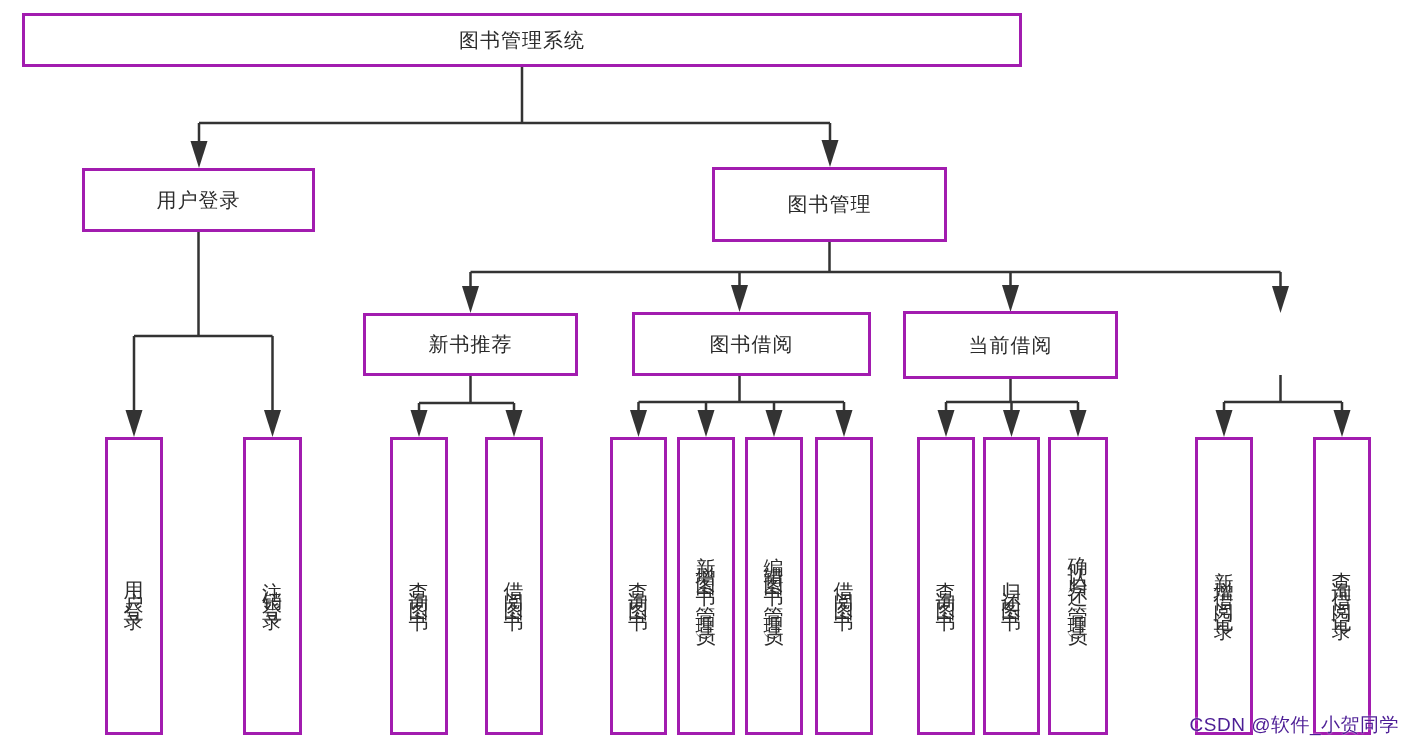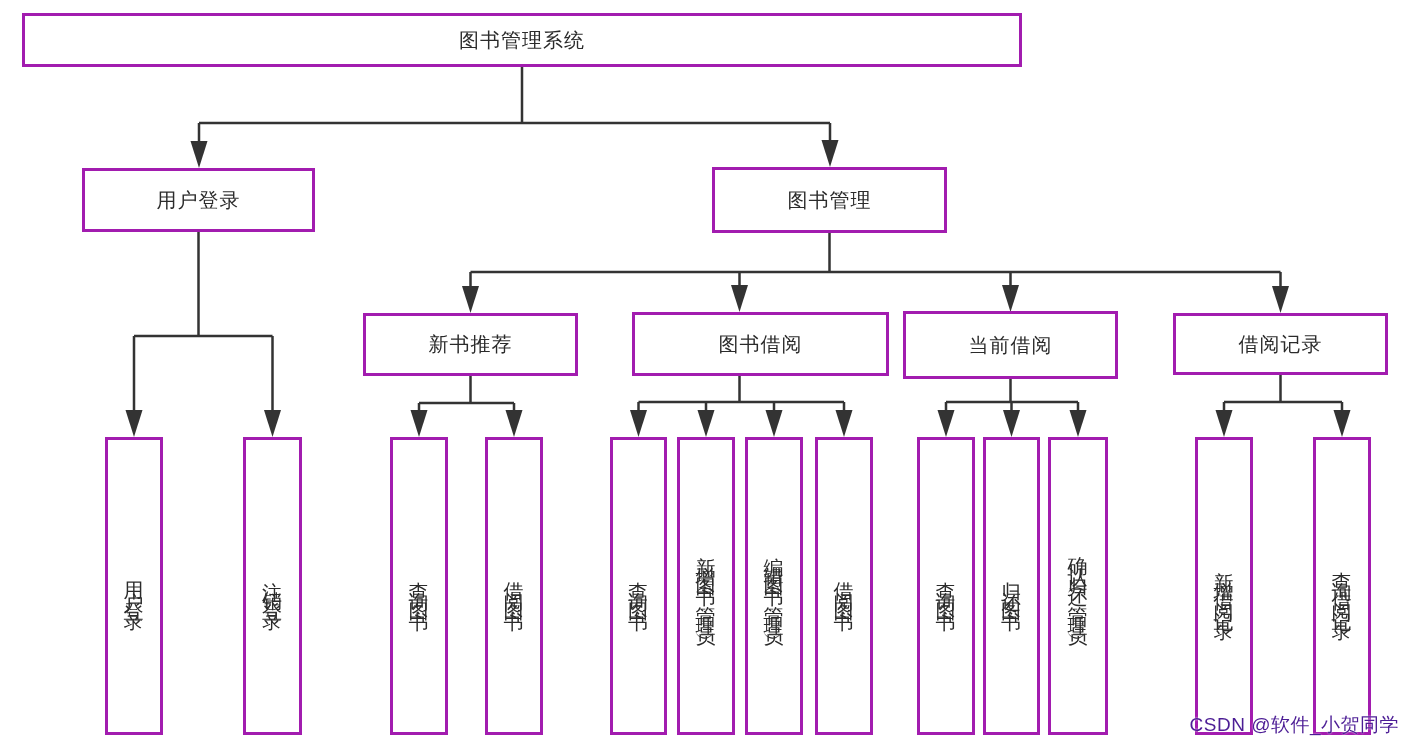--- a/index.html
+++ b/index.html
@@ -69,35 +69,32 @@
     </g>
   </svg>
 
   <div class="node" style="left:22px; top:13px; width:1000px; height:54px;">
     <span>图书管理系统</span>
   </div>
 
   <div class="node" style="left:82px; top:168px; width:233px; height:64px;">
     <span>用户登录</span>
   </div>
-  <div class="node" style="left:712px; top:167px; width:235px; height:66px;">
+  <div class="node" style="left:712px; top:167px; width:235px; height:75px;">
     <span>图书管理</span>
   </div>
 
   <div class="node" style="left:363px; top:313px; width:215px; height:63px;">
     <span>新书推荐</span>
   </div>
-  <div class="node" style="left:632px; top:312px; width:257px; height:64px;">
+  <div class="node" style="left:632px; top:312px; width:239px; height:64px;">
     <span>图书借阅</span>
   </div>
   <div class="node" style="left:903px; top:311px; width:215px; height:68px;">
     <span>当前借阅</span>
-  </div>
-  <div class="node" style="left:1173px; top:313px; width:215px; height:62px;">
-    <span>借阅记录</span>
   </div>
 
   <div class="node leaf" style="left:105px; top:437px; width:58px; height:298px;">
     <span>用户登录</span>
   </div>
   <div class="node leaf" style="left:243px; top:437px; width:59px; height:298px;">
     <span>注销登录</span>
   </div>
   <div class="node leaf" style="left:390px; top:437px; width:58px; height:298px;">
     <span>查询图书</span>

